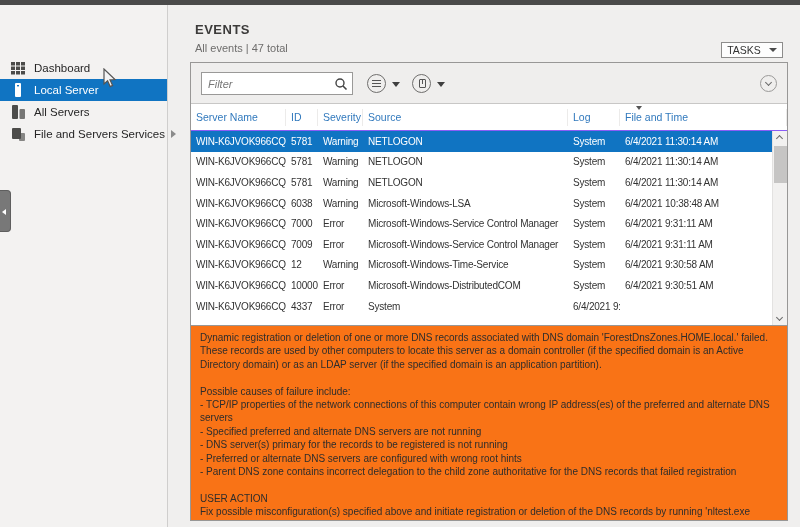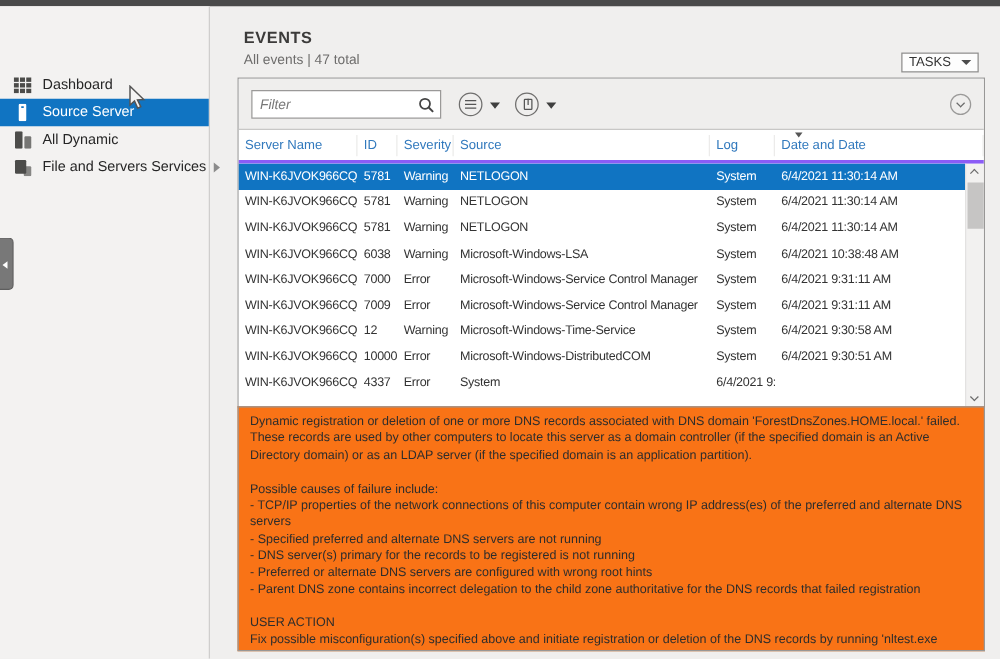--- a/index.html
+++ b/index.html
@@ -112,21 +112,21 @@
   .chev { position:absolute; width:5px; height:5px; border-right:1.4px solid #6b6b6b; border-bottom:1.4px solid #6b6b6b; }
   .chev.down { transform:rotate(45deg); }
   .chev.up   { transform:rotate(-135deg); }
   .collapse-btn .chev { left:5px; top:3.5px; }
 
   
   .tbl-header {
     position:relative; display:grid;
     grid-template-columns:95px 32px 45px 205px 52px 1fr;
     height:27px; align-items:center; background:#ffffff;
-    border-bottom:3px solid #8b5cf6;
+    border-bottom:1px solid #8b5cf6;
     font-size:10.5px; color:#3179bd;
   }
   .tbl-header .hcell { padding-left:5px; border-right:1px solid #ecebea; height:17px; line-height:17px; white-space:nowrap; overflow:hidden; }
   .tbl-header .hcell:last-child { border-right:none; }
   .sort-ind { position:absolute; left:445px; top:2px; width:0; height:0;
     border-left:3.5px solid transparent; border-right:3.5px solid transparent;
     border-top:4px solid #555; }
   .rows { position:absolute; left:0; top:68px; right:15px; bottom:0; background:#ffffff; }
   .row {
     display:grid; grid-template-columns:95px 32px 45px 205px 52px 1fr;
@@ -178,31 +178,31 @@
       <span>Dashboard</span>
     </div>
 
     <div class="nav-item selected">
       <span class="nav-icon">
         <svg width="15" height="14" viewBox="0 0 15 14">
           <rect class="ico-fill" x="4" y="0" width="6" height="14" rx="1"></rect>
           <rect x="6" y="2" width="2" height="1.4" fill="#1074c2"></rect>
         </svg>
       </span>
-      <span>Source Server</span>
+      <span>Local Server</span>
     </div>
 
     <div class="nav-item">
       <span class="nav-icon">
         <svg width="15" height="14" viewBox="0 0 15 14">
           <rect class="ico-fill" x="1" y="0" width="6" height="14" rx="1"></rect>
           <rect class="ico-fill" x="8.5" y="4" width="5.5" height="10" rx="1" opacity="0.75"></rect>
         </svg>
       </span>
-      <span>All Dynamic</span>
+      <span>All Servers</span>
     </div>
 
 
 
     <div class="nav-item">
       <span class="nav-icon">
         <svg width="15" height="14" viewBox="0 0 15 14">
           <rect class="ico-fill" x="1" y="1" width="9" height="11" rx="1"></rect>
           <rect class="ico-fill" x="8" y="6" width="6" height="8" rx="1" opacity="0.65"></rect>
         </svg>
@@ -265,21 +265,21 @@
         <span class="chev down"></span>
       </div>
     </div>
 
     <div class="tbl-header">
       <div class="hcell">Server Name</div>
       <div class="hcell">ID</div>
       <div class="hcell">Severity</div>
       <div class="hcell">Source</div>
       <div class="hcell">Log</div>
-      <div class="hcell">Date and Date</div>
+      <div class="hcell">File and Time</div>
       <span class="sort-ind"></span>
     </div>
 
     <div class="rows">
       <div class="row selected">
         <div>WIN-K6JVOK966CQ</div>
         <div>5781</div>
         <div>Warning</div>
         <div>NETLOGON</div>
         <div>System</div>

